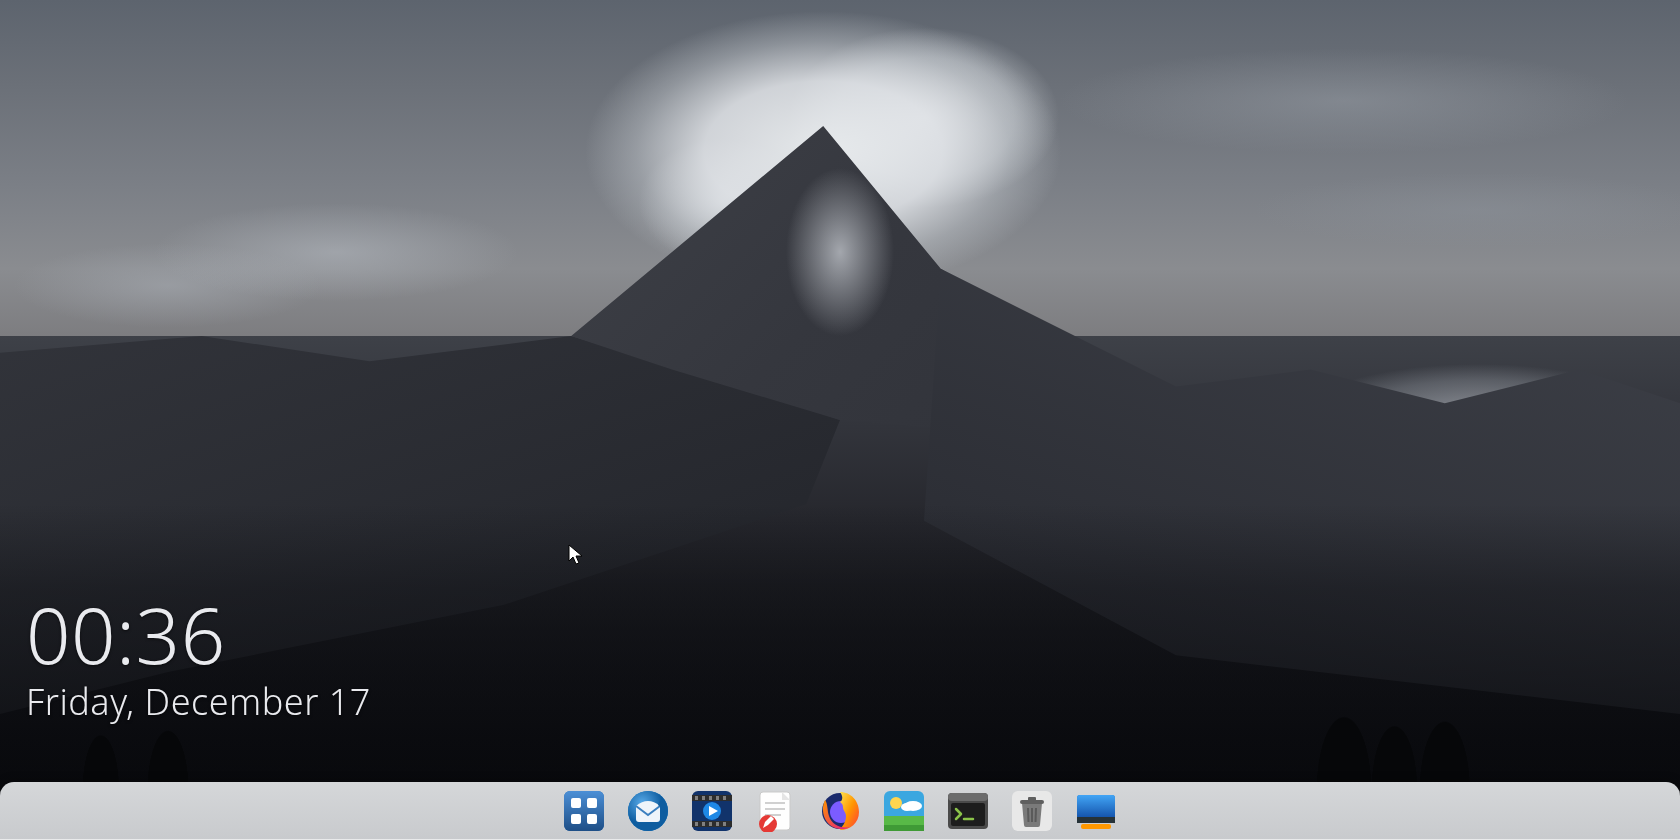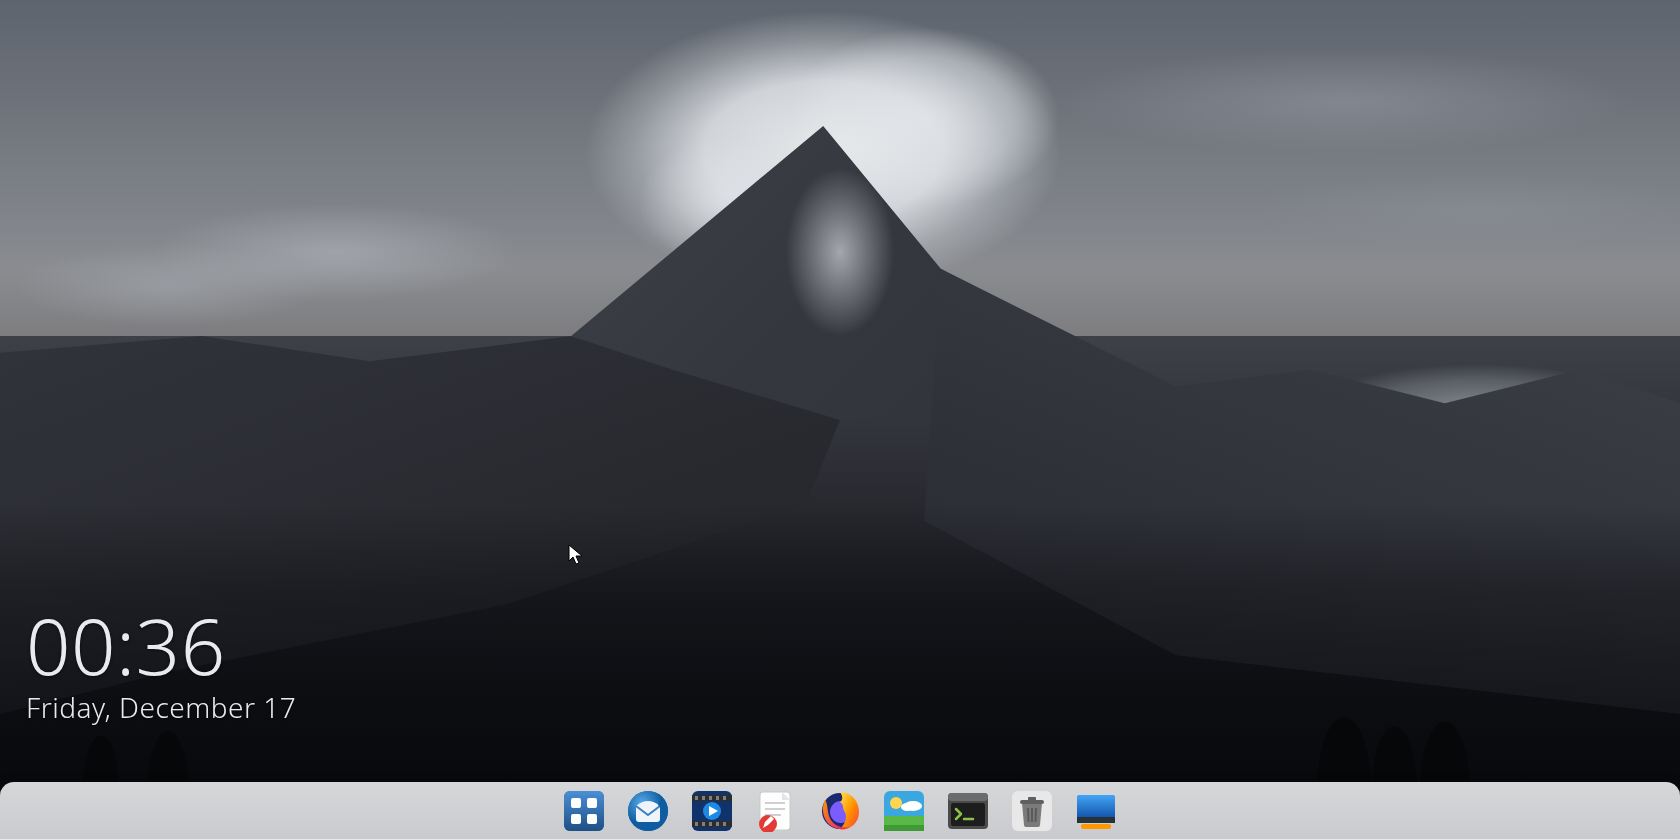--- a/index.html
+++ b/index.html
@@ -57,21 +57,21 @@
       radial-gradient(ellipse 40px 120px at 6% 100%, #060709 0 45%, transparent 46%),
       radial-gradient(ellipse 45px 130px at 10% 100%, #060709 0 45%, transparent 46%);
   }
   
   .clock{
     position:absolute;left:26px;bottom:114px;color:#e9eaee;font-weight:300;
     text-shadow:0 1px 3px rgba(0,0,0,.6);
     letter-spacing:.5px;
   }
   .clock .time{font-size:78px;line-height:1;}
-  .clock .date{font-size:28px;margin-top:4px;}
+  .clock .date{font-size:36px;margin-top:4px;}
   
   .cursor{position:absolute;left:568px;top:544px;pointer-events:none;}
   
   .taskbar{
     position:absolute;left:0;right:0;bottom:0;height:58px;
     background:linear-gradient(180deg,#d5d7d9 0%,#c8cacd 100%);
     border-top-left-radius:14px;border-top-right-radius:14px;
     box-shadow:0 -1px 0 rgba(255,255,255,.6) inset, 0 -2px 8px rgba(0,0,0,.25);
     display:flex;align-items:center;justify-content:center;gap:22px;
   }

